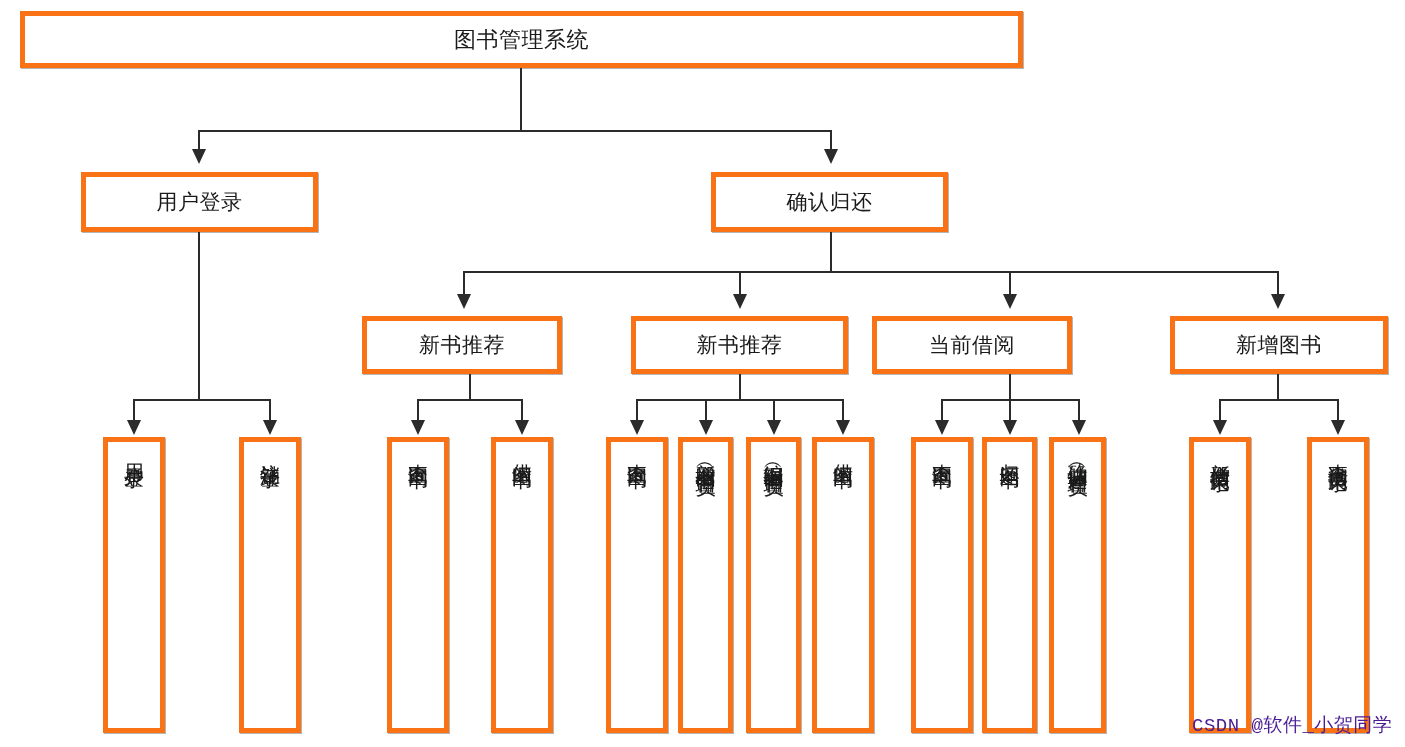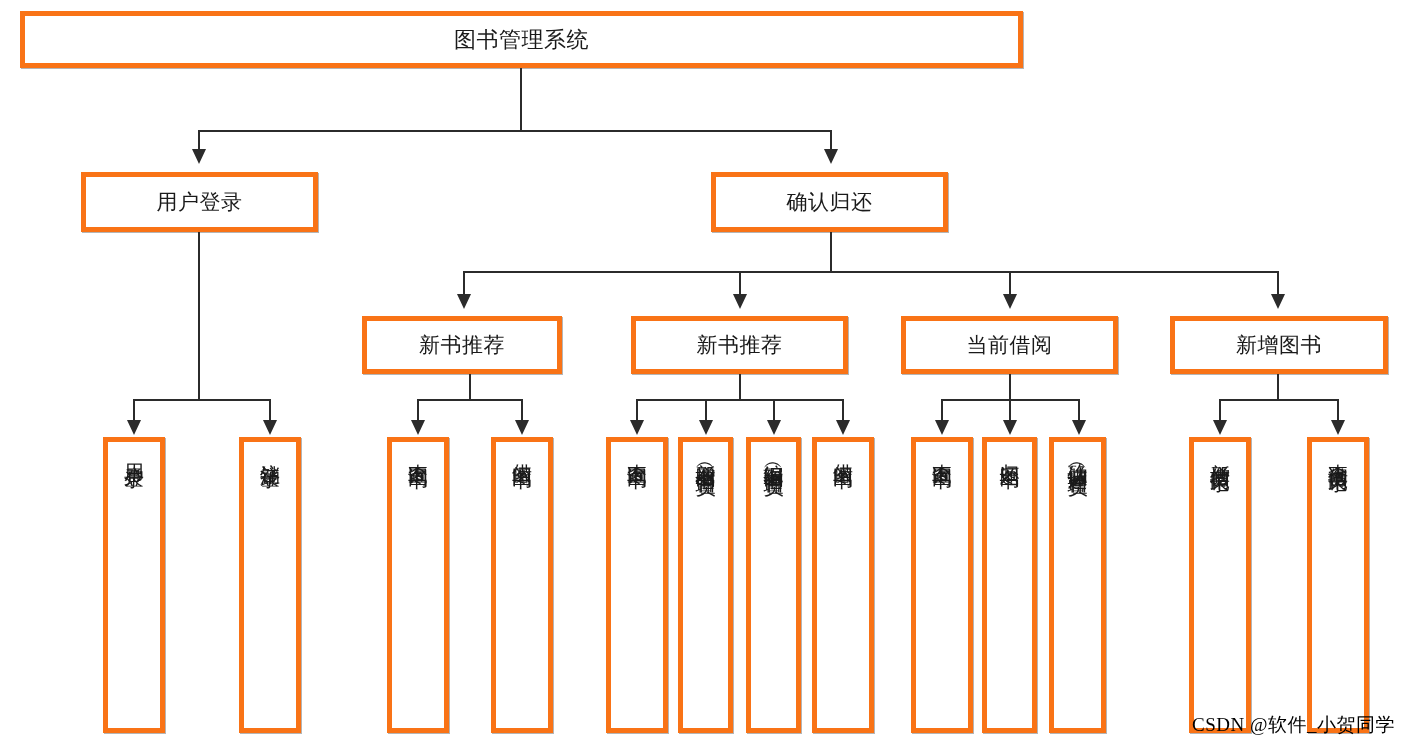--- a/index.html
+++ b/index.html
@@ -78,24 +78,24 @@
     height: 0;
     border-left: 7px solid transparent;
     border-right: 7px solid transparent;
     border-top: 15px solid #2b2b2b;
   }
 
   
   .watermark {
     position: absolute;
     font-size: 19px;
-    color: #000000;
+    color: #4c1d95;
     white-space: nowrap;
     letter-spacing: 0.5px;
-    font-family: Liberation Serif, serif;
+    font-family: Liberation Mono, monospace;
   }
 </style>
 </head>
 <body>
 
 <div id="canvas">
 
   <div class="node horiz root" style="left:20px; top:11px; width:1003px; height:57px;">
     <span class="label">图书管理系统</span>
   </div>
@@ -132,21 +132,21 @@
   <div class="arrow" style="left:1003px; top:294px;"></div>
   <div class="vline" style="left:1277px; top:271px; height:24px;"></div>
   <div class="arrow" style="left:1271px; top:294px;"></div>
 
   <div class="node horiz" style="left:362px; top:316px; width:200px; height:58px;">
     <span class="label">新书推荐</span>
   </div>
   <div class="node horiz" style="left:631px; top:316px; width:217px; height:58px;">
     <span class="label">新书推荐</span>
   </div>
-  <div class="node horiz" style="left:901px; top:316px; width:217px; height:58px;">
+  <div class="node horiz" style="left:872px; top:316px; width:200px; height:58px;">
     <span class="label">当前借阅</span>
   </div>
   <div class="node horiz" style="left:1170px; top:316px; width:218px; height:58px;">
     <span class="label">新增图书</span>
   </div>
 
   <div class="vline" style="left:469px; top:374px; height:26px;"></div>
   <div class="hline" style="left:417px; top:399px; width:104px;"></div>
   <div class="vline" style="left:417px; top:399px; height:22px;"></div>
   <div class="arrow" style="left:411px; top:420px;"></div>

